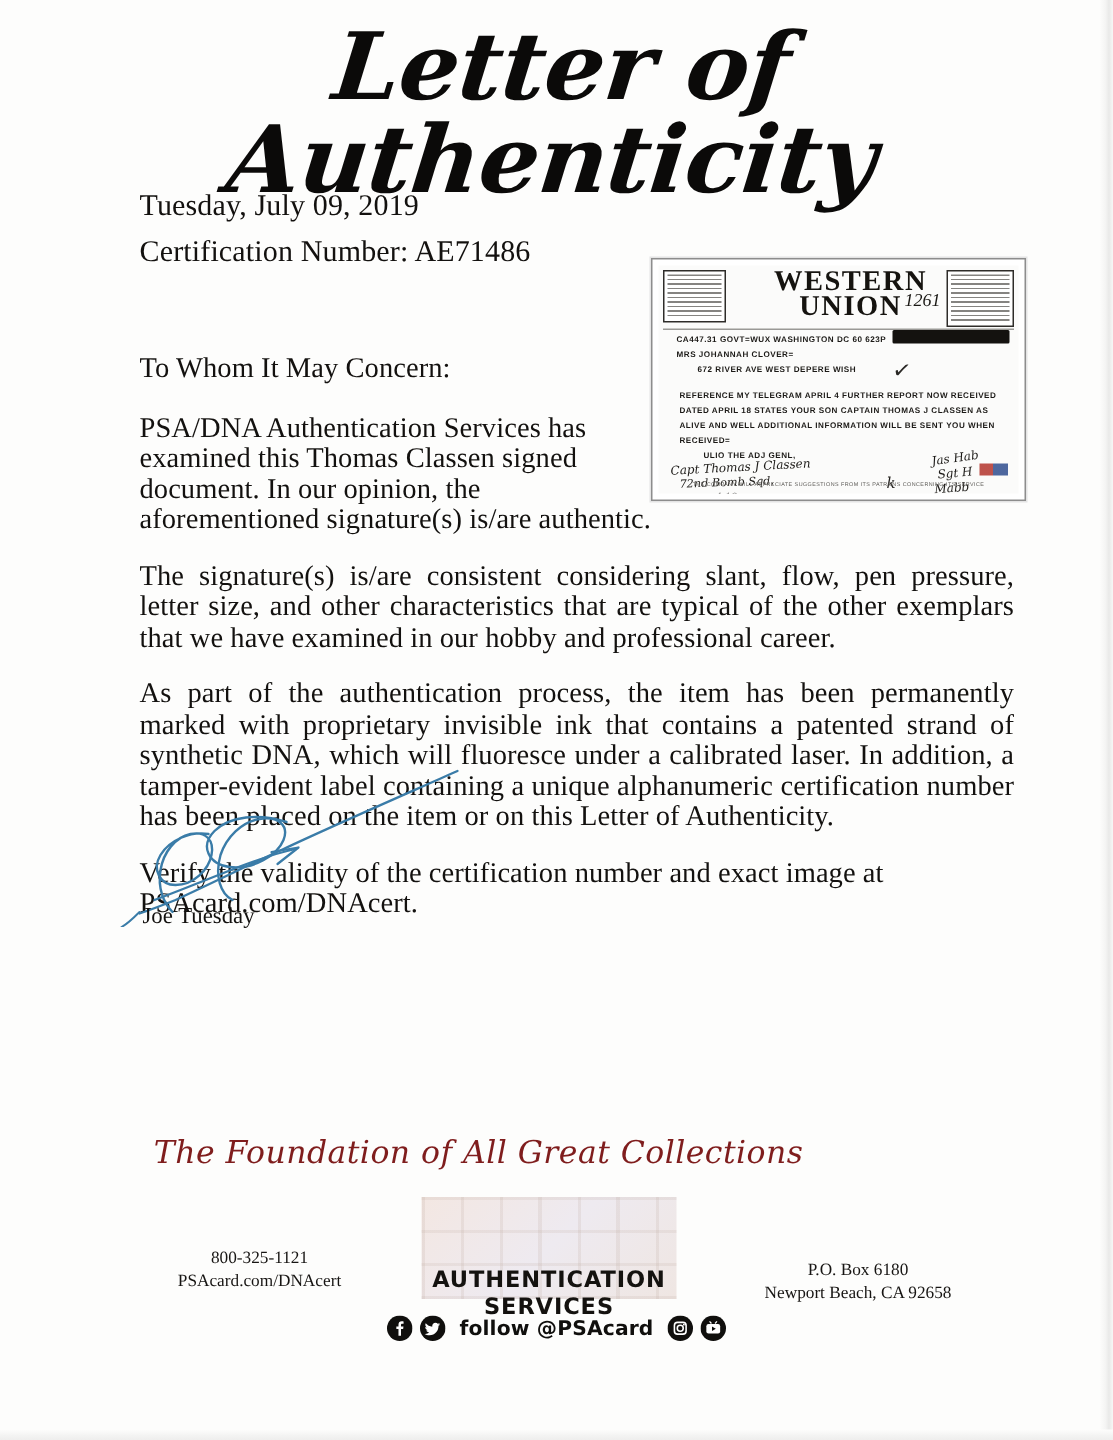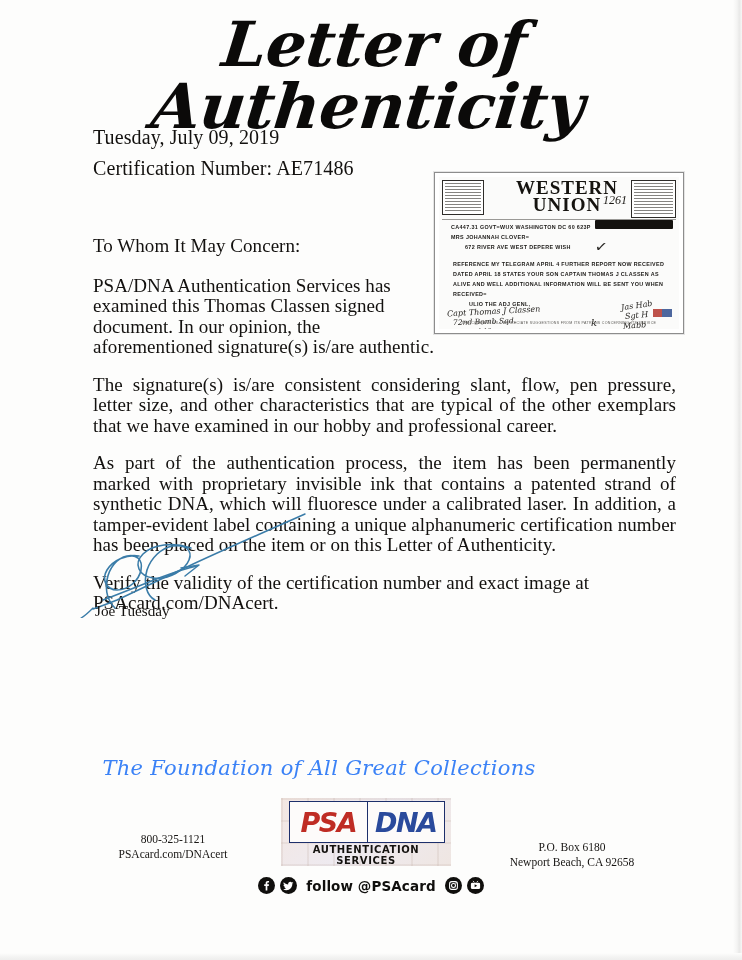--- a/index.html
+++ b/index.html
@@ -236,21 +236,21 @@
   
   #tagline {
     position: absolute;
     top: 756px; left: 0;
     width: 638px;
     text-align: center;
     font-family: "DejaVu Serif", serif;
     font-style: italic;
     font-size: 21px;
     letter-spacing: .3px;
-    color: #3b82f6;
+    color: #7f1d1d;
   }
 
   #logo {
     position: absolute;
     top: 798px; left: 281px;
     width: 170px; height: 68px;
   }
   #logo-bg {
     position: absolute;
     inset: 0;
@@ -281,21 +281,21 @@
   }
   #logo-psa { color: #bf2c24; border-right: 1.5px solid #1d2f6b; }
   #logo-dna { color: #2a4a9c; }
   #logo-sub {
     position: absolute;
     top: 46px; left: 0;
     width: 170px;
     text-align: center;
     font-family: "DejaVu Sans", sans-serif;
     font-weight: 700;
-    font-size: 10px;
+    font-size: 15px;
     letter-spacing: .6px;
     color: #14120f;
   }
 
   #contact-left {
     position: absolute;
     top: 832px; left: 88px;
     width: 170px;
     text-align: center;
     font-size: 11.5px;
@@ -417,24 +417,20 @@
       </g>
     </svg>
 
     <div id="sig-name">Joe Tuesday</div>
   </div>
 
   <div id="tagline">The Foundation of All Great Collections</div>
 
   <div id="logo">
     <div id="logo-bg"></div>
-    <div id="logo-marks">
-      <div class="logo-half" id="logo-psa">PSA</div>
-      <div class="logo-half" id="logo-dna">DNA</div>
-    </div>
     <div id="logo-sub">AUTHENTICATION SERVICES</div>
   </div>
 
   <div id="contact-left">
     <div>800-325-1121</div>
     <div>PSAcard.com/DNAcert</div>
   </div>
 
   <div id="contact-right">
     <div>P.O. Box 6180</div>

